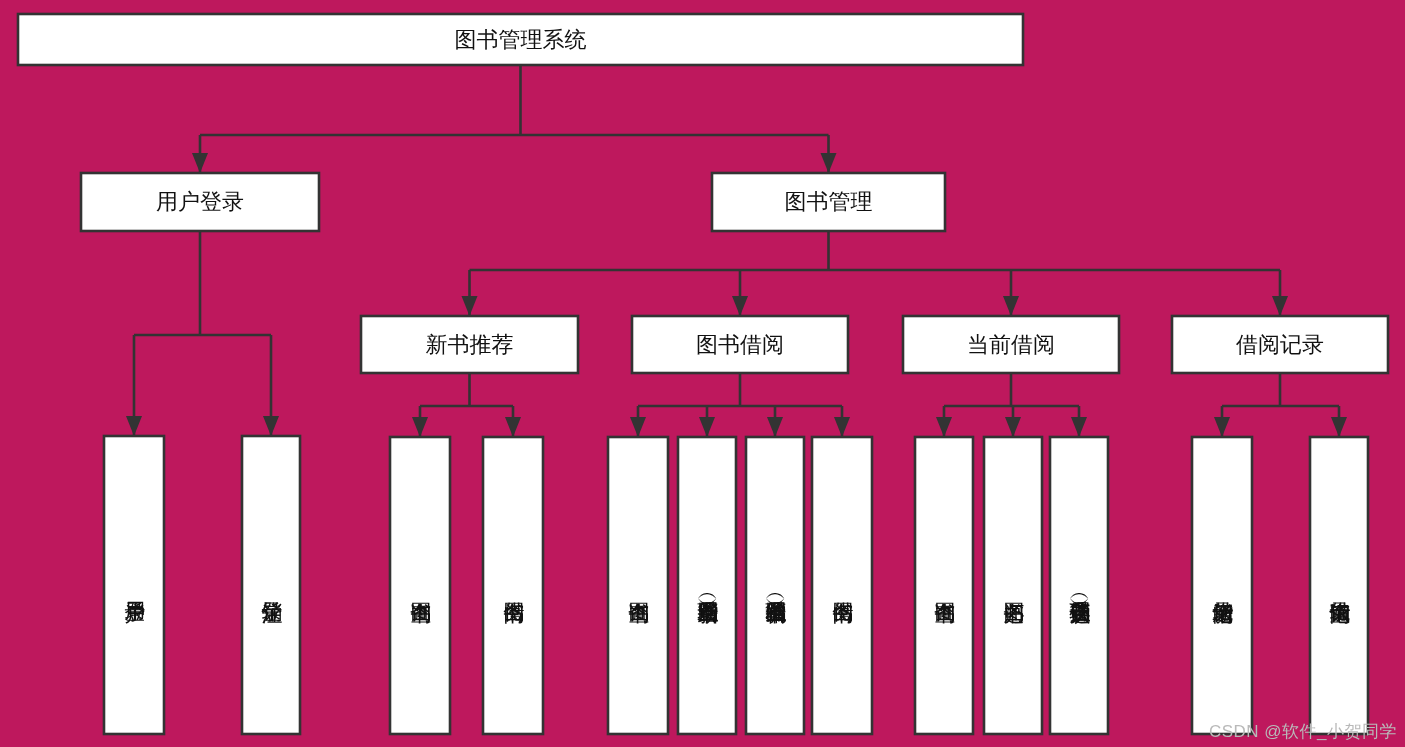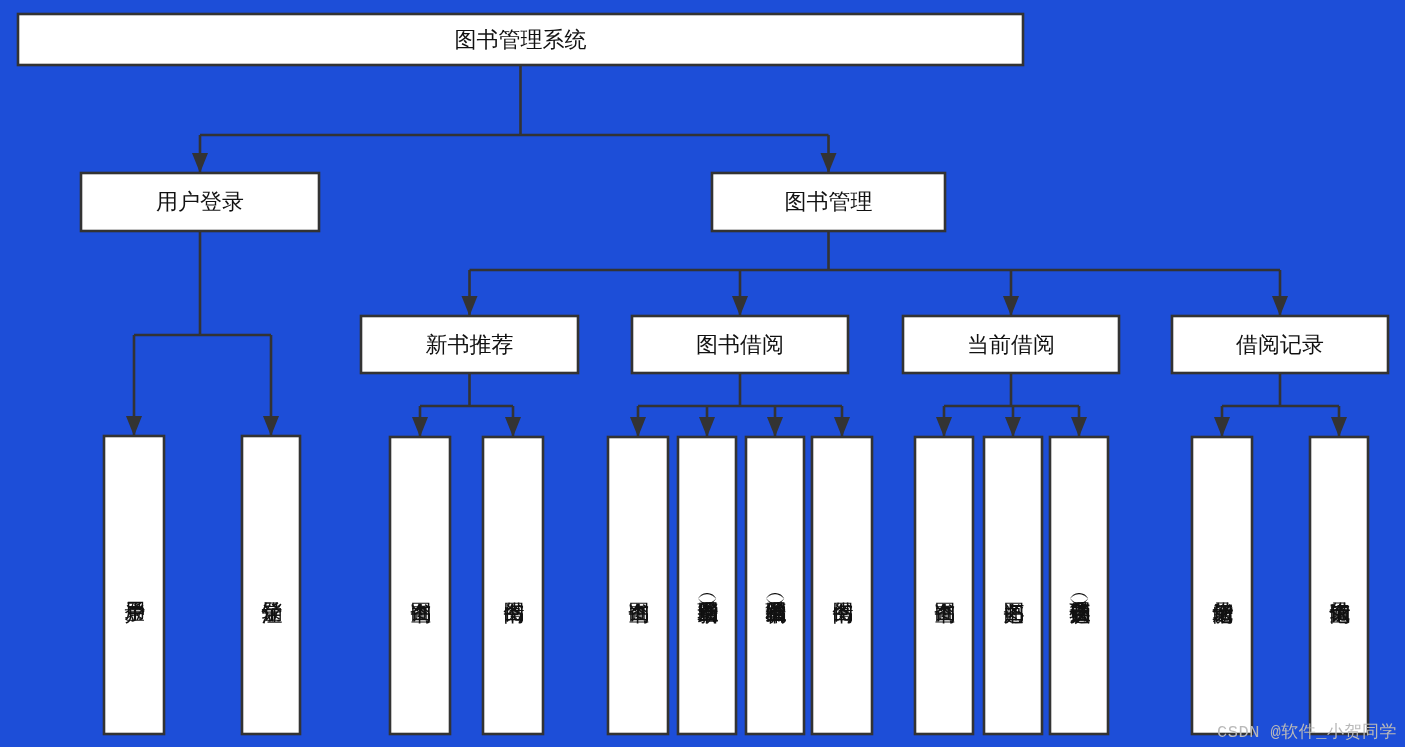--- a/index.html
+++ b/index.html
@@ -11,21 +11,21 @@
   body {
     width: 1405px;
     height: 747px;
     overflow: hidden;
     font-family: "DejaVu Sans", "Liberation Sans", sans-serif;
   }
   #diagram-root {
     position: relative;
     width: 1405px;
     height: 747px;
-    background: #1d4ed8;
+    background: #be185d;
   }
   svg#diagram-svg {
     position: absolute;
     left: 0;
     top: 0;
     width: 1405px;
     height: 747px;
     display: block;
   }
   .node-box {
@@ -56,21 +56,21 @@
     font-size: 21px;
     text-anchor: middle;
     dominant-baseline: middle;
     writing-mode: vertical-rl;
     glyph-orientation-vertical: 0;
   }
   .watermark-text {
     position: absolute;
     right: 8px;
     bottom: 4px;
-    font-family: Liberation Mono, monospace;
+    font-family: Liberation Sans, sans-serif;
     font-size: 17px;
     color: #b9b9b9;
     white-space: nowrap;
     letter-spacing: 0.5px;
     user-select: none;
   }
 </style>
 </head>
 <body>
 

